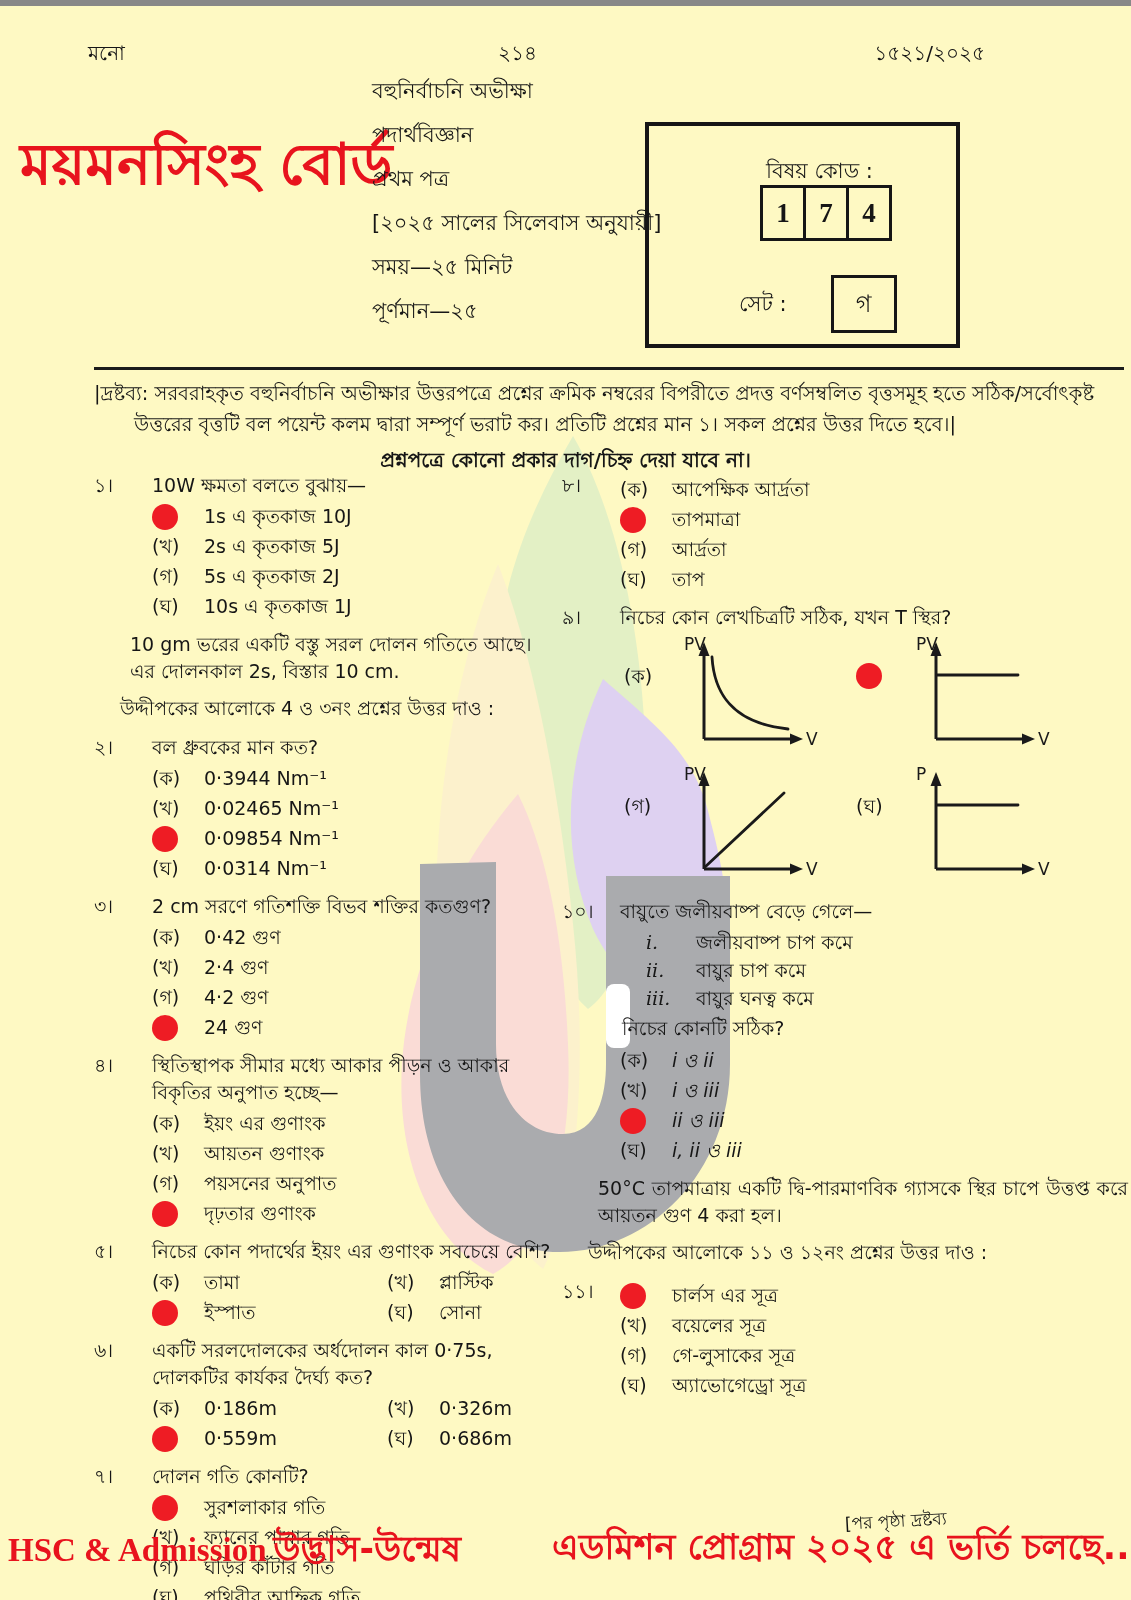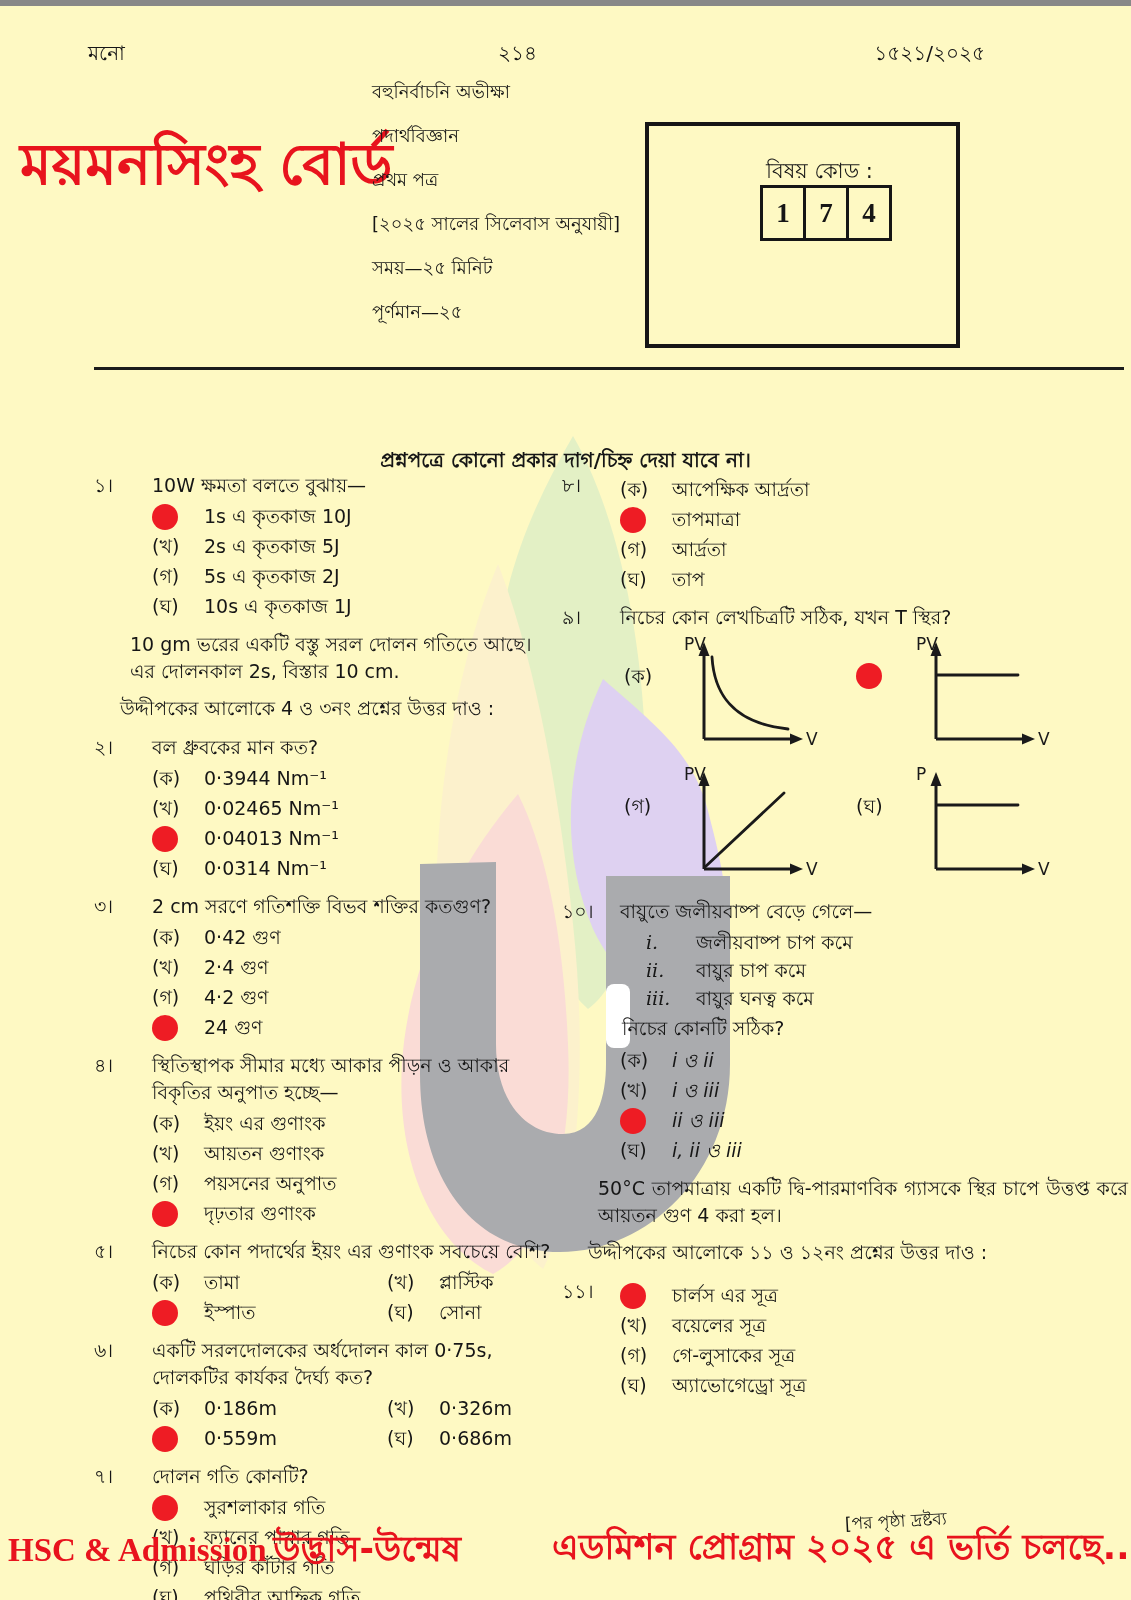--- a/index.html
+++ b/index.html
@@ -22,21 +22,21 @@
   .hdr{position:absolute;top:34px;left:0;width:100%;height:30px;font-size:20px;}
   .hdr-left{position:absolute;left:88px;}
   .hdr-center{position:absolute;left:498px;}
   .hdr-right{position:absolute;right:146px;}
   
   .board-name{
     position:absolute;left:20px;top:128px;z-index:1;
     font-size:57px;line-height:60px;font-weight:bold;color:var(--accent-red);white-space:nowrap;
   }
   
-  .title-block{position:absolute;left:372px;top:72px;z-index:1;font-size:18px;}
+  .title-block{position:absolute;left:372px;top:72px;z-index:1;font-size:21px;}
   .title-block div{margin-bottom:17px;white-space:nowrap;}
   
   .code-box{
     position:absolute;left:645px;top:116px;width:315px;height:226px;z-index:1;
     border:4px solid var(--ink);background:transparent;
   }
   .code-row{display:flex;align-items:center;margin:32px 0 0 50px;flex-direction:column;}
   .code-label{font-size:21px;margin-right:16px;white-space:nowrap;}
   .digits{display:flex;}
   .digit-box{
@@ -125,24 +125,29 @@
 
   <div class="code-box">
     <div class="code-row">
       <span class="code-label">বিষয় কোড :</span>
       <span class="digits">
           <span class="digit-box">1</span>
           <span class="digit-box">7</span>
           <span class="digit-box">4</span>
         </span>
     </div>
+    <div class="set-row">
+      <span class="code-label">সেট :</span>
+      <span class="set-box">গ</span>
+    </div>
   </div>
 
   <div class="divider"></div>
 
+  <div class="notice">|দ্রষ্টব্য: সরবরাহকৃত বহুনির্বাচনি অভীক্ষার উত্তরপত্রে প্রশ্নের ক্রমিক নম্বরের বিপরীতে প্রদত্ত বর্ণসম্বলিত বৃত্তসমূহ হতে সঠিক/সর্বোৎকৃষ্ট উত্তরের বৃত্তটি বল পয়েন্ট কলম দ্বারা সম্পূর্ণ ভরাট কর। প্রতিটি প্রশ্নের মান ১। সকল প্রশ্নের উত্তর দিতে হবে।|</div>
 
   <div class="warning">প্রশ্নপত্রে কোনো প্রকার দাগ/চিহ্ন দেয়া যাবে না।</div>
 
   <div class="col col-left layer" id="col-left">
       <div class="question">
         <div class="q-row">
           <span class="q-num">১।</span>
           <div class="q-body">
             <div class="q-text">10W ক্ষমতা বলতে বুঝায়—</div>
             <div class="options">
@@ -181,21 +186,21 @@
                 <span class="opt-text">0·3944 Nm⁻¹</span>
               </div>
               <div class="opt">
                 <span class="opt-label">(খ)</span>
                 <span class="opt-text">0·02465 Nm⁻¹</span>
               </div>
               <div class="opt">
                 <span class="opt-label">
                   <span class="mark"></span>
                 </span>
-                <span class="opt-text">0·04013 Nm⁻¹</span>
+                <span class="opt-text">0·09854 Nm⁻¹</span>
               </div>
               <div class="opt">
                 <span class="opt-label">(ঘ)</span>
                 <span class="opt-text">0·0314 Nm⁻¹</span>
               </div>
             </div>
           </div>
         </div>
       </div>
       <div class="question">

